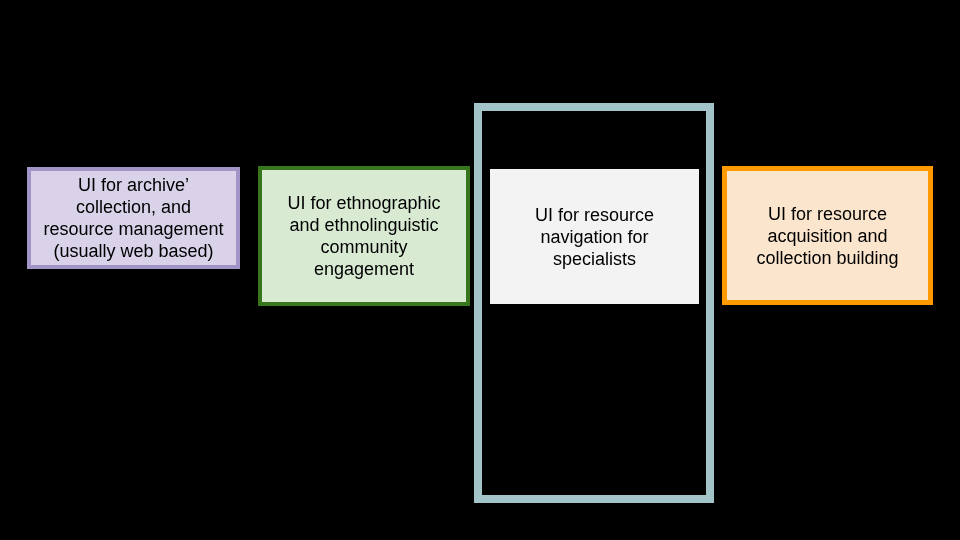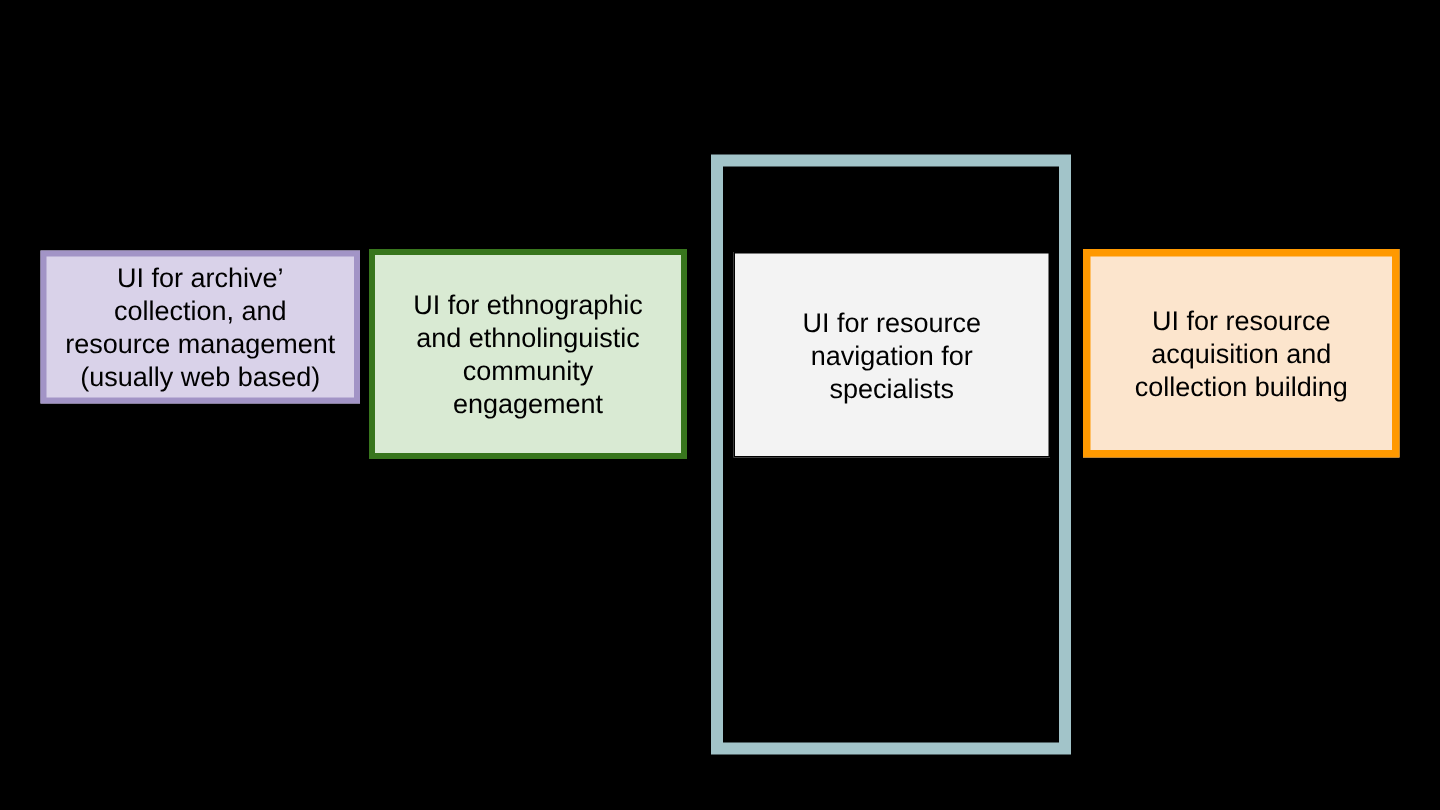--- a/index.html
+++ b/index.html
@@ -28,21 +28,21 @@
     font-size: 18px;
     line-height: 22px;
     color: var(--text-color, #000000);
   }
   .box-purple {
     left: 27px; top: 167px; width: 213px; height: 102px;
     background: var(--purple-fill, #d9d2e9);
     border: 4px solid var(--purple-border, #a294c6);
   }
   .box-green {
-    left: 246px; top: 166px; width: 212px; height: 140px;
+    left: 258px; top: 166px; width: 212px; height: 140px;
     background: var(--green-fill, #d9ead3);
     border: 4px solid var(--green-border, #38761d);
   }
   .frame-teal {
     position: absolute;
     box-sizing: border-box;
     left: 474px; top: 103px; width: 240px; height: 400px;
     border: 8px solid var(--teal-border, #a2c4c9);
     background: transparent;
   }

